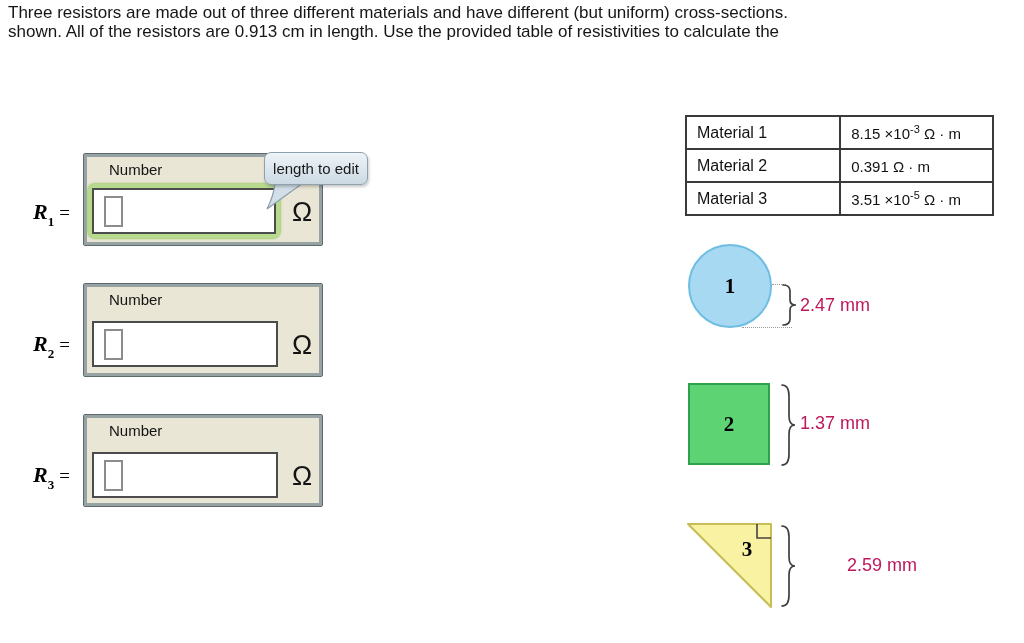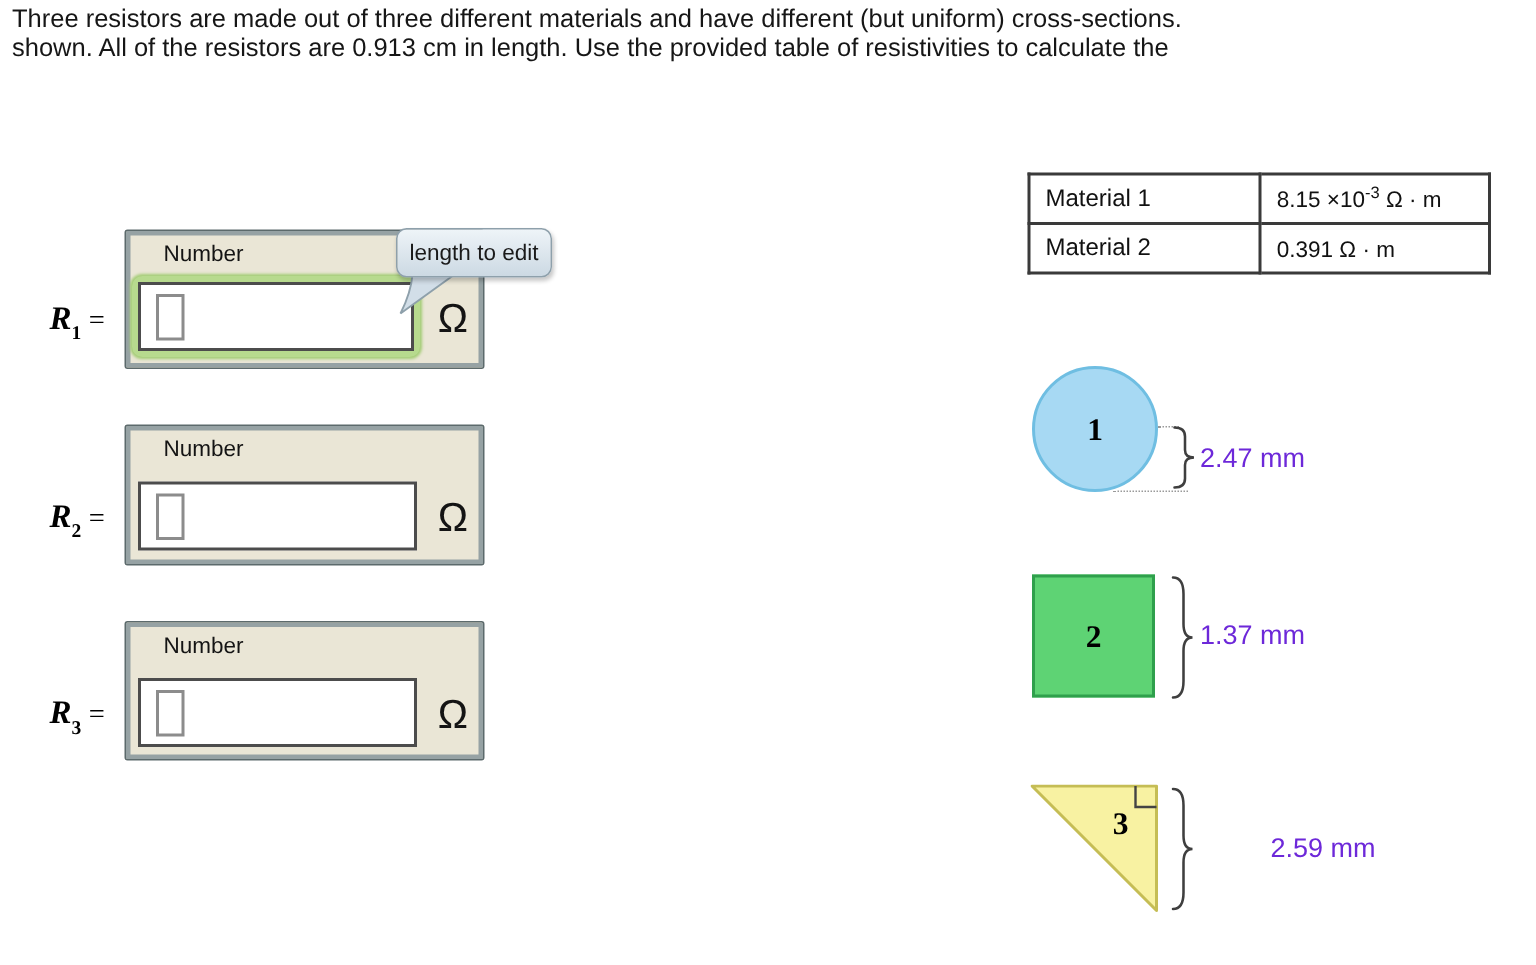--- a/index.html
+++ b/index.html
@@ -41,21 +41,21 @@
   .rtable td.val{width:141px;font-size:15px;margin-top:40px;}
   .rtable sup{font-size:11px;}
 
   
   .shape-circle{position:absolute;left:688px;top:244px;width:84px;height:84px;box-sizing:border-box;
                 border-radius:50%;border:2px solid #6fbee2;display:flex;align-items:center;justify-content:center;}
   .shape-square{position:absolute;left:688px;top:383px;width:82px;height:82px;box-sizing:border-box;
                 border:2px solid #2fa04c;display:flex;align-items:center;justify-content:center;}
   .shapenum{font-family:"Liberation Serif",serif;font-weight:bold;font-size:21px;color:#000;}
   .trilabel{position:absolute;left:736px;top:537px;width:22px;text-align:center;}
-  .dim{position:absolute;left:800px;font-size:18px;color:#6d28d9;white-space:nowrap;}
+  .dim{position:absolute;left:800px;font-size:18px;color:#be185d;white-space:nowrap;}
   .dotted{position:absolute;border-top:1px dotted #9a9a9a;height:0;}
   .bracewrap{position:absolute;}
 </style>
 </head>
 <body>
 
 <div id="canvas">
 
   <div class="problem">
     <div>Three resistors are made out of three different materials and have different (but uniform) cross-sections.</div>
@@ -105,20 +105,24 @@
   <table class="rtable">
     <tbody>
         <tr>
       <td class="mat">Material 1</td>
       <td class="val"><span>8.15 ×10</span><sup>-3</sup><span> Ω · m</span></td>
     </tr>
     <tr>
       <td class="mat">Material 2</td>
       <td class="val"><span>0.391</span><sup></sup><span> Ω · m</span></td>
     </tr>
+    <tr>
+      <td class="mat">Material 3</td>
+      <td class="val"><span>3.51 ×10</span><sup>-5</sup><span> Ω · m</span></td>
+    </tr>
   </tbody>
     </table>
 
   <div class="shape-circle" style="background: rgb(167, 217, 243); border-color: rgb(111, 190, 226);">
     <span class="shapenum">1</span>
   </div>
   <div class="dotted" style="left:772px;top:284px;width:14px;"></div>
   <div class="dotted" style="left:742px;top:327px;width:50px;"></div>
   <svg class="bracewrap" style="left:780px;top:283px;" width="18" height="44">
     <path d="M3,2 Q10,2 10,8 L10,17 Q10,22 16,22 Q10,22 10,27 L10,36 Q10,42 3,42" fill="none" stroke="#3f3f3f" stroke-width="1.7" stroke-linecap="round"></path>

